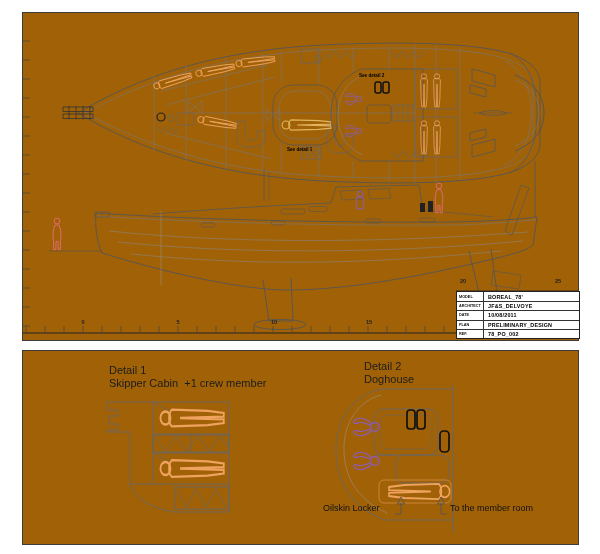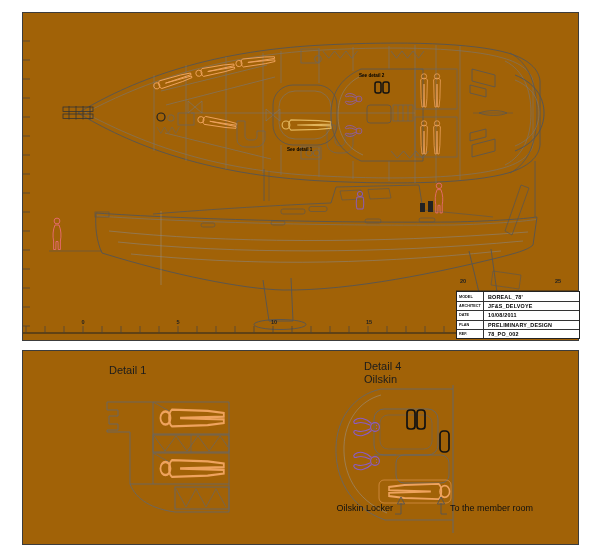--- a/index.html
+++ b/index.html
@@ -305,22 +305,23 @@
     <div class="tb-row">
       <span class="tb-label">REF.</span>
       <span class="tb-value">78_PO_002</span>
     </div>
   </div>
 </div>
 
 <div class="panel" id="bottom-panel">
 
   <span class="abs detail-title" style="left:86px;top:14px;">Detail 1</span>
-  <span class="abs detail-title" style="left:341px;top:10px;">Detail 4</span>
-  <span class="abs detail-sub" style="left:341px;top:23px;">Oilskin</span>
+  <span class="abs detail-sub" style="left:86px;top:27px;">Skipper Cabin  +1 crew member</span>
+  <span class="abs detail-title" style="left:341px;top:10px;">Detail 2</span>
+  <span class="abs detail-sub" style="left:341px;top:23px;">Doghouse</span>
 
   <svg width="555" height="193" viewBox="0 0 555 193">
     <defs>
       <g id="lyfig2">
         <circle cx="4" cy="0" r="3.1" fill="none"></circle>
         <path d="M8,-4 L30,-3.4 L40,-2.4 L40,-0.7 L13,0 L40,0.7 L40,2.4 L30,3.4 L8,4 C5.6,2.4 5.6,-2.4 8,-4 Z" fill="none"></path>
       </g>
     </defs>
 
     <g stroke="#666" fill="none" stroke-width="0.9">
@@ -384,15 +385,15 @@
         <line x1="378" y1="163" x2="378" y2="152"></line>
         <path d="M378,146 L374.4,153 L381.6,153 Z"></path>
         <line x1="378" y1="163" x2="372" y2="163"></line>
         <line x1="418" y1="163" x2="418" y2="152"></line>
         <path d="M418,146 L414.4,153 L421.6,153 Z"></path>
         <line x1="418" y1="163" x2="424" y2="163"></line>
       </g>
     </g>
   </svg>
 
-  <span class="abs callout" style="left:300px;top:153px;width:70px;text-align:right;">Oilskin Locker</span>
+  <span class="abs callout" style="left:300px;top:153px;width:70px;text-align:left;">Oilskin Locker</span>
   <span class="abs callout" style="left:427px;top:153px;">To the member room</span>
 </div>
 
 </body></html>

